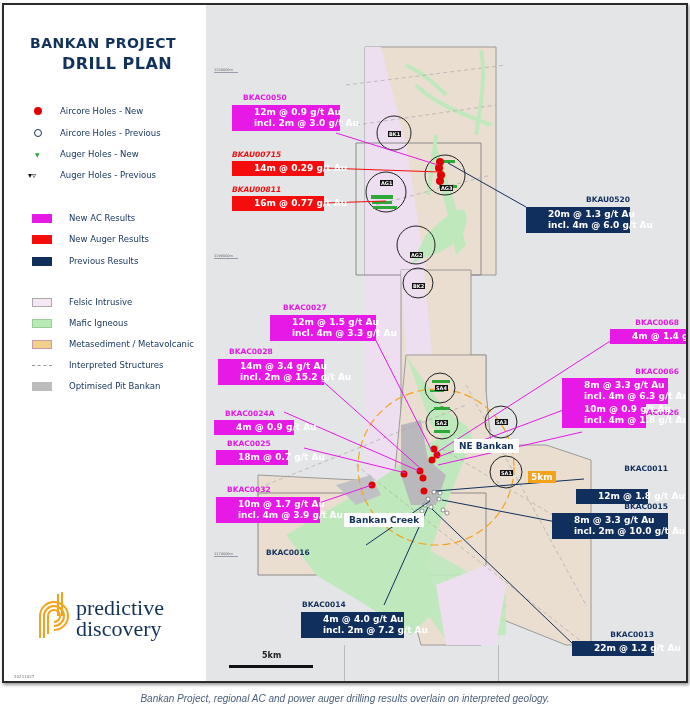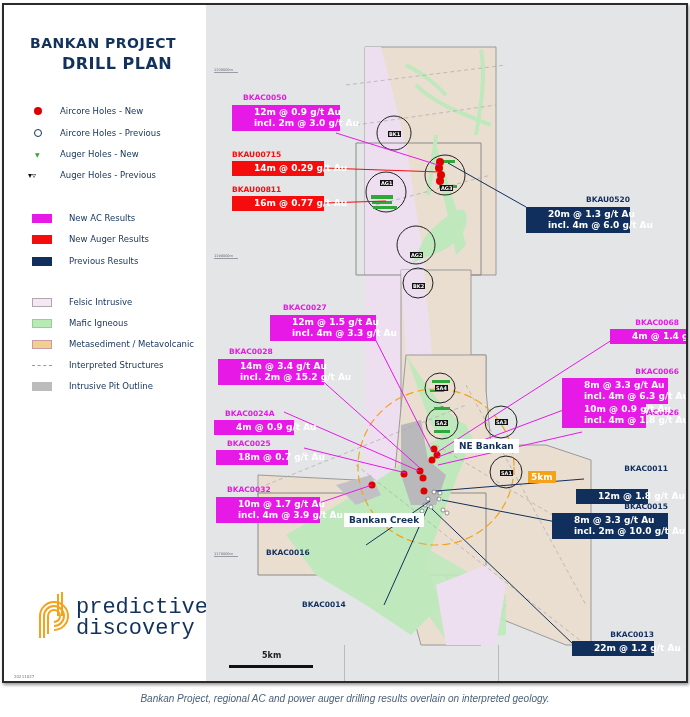--- a/index.html
+++ b/index.html
@@ -7,29 +7,29 @@
   .frame{position:absolute;left:2px;top:3px;width:686px;height:680px;border:2px solid #2b2b2b;box-shadow:1px 2px 3px rgba(0,0,0,.4);background:#fff;box-sizing:border-box;}
   .leftpanel{position:absolute;left:0;top:0;width:202px;height:100%;background:#ffffff;}
   .mapbg{position:absolute;left:202px;top:0;right:0;bottom:0;background:#e4e5e7;overflow:hidden;}
   .title1{position:absolute;left:26px;top:30px;font-weight:bold;font-size:14px;color:#13325b;letter-spacing:.5px;}
   .title2{position:absolute;left:58px;top:49px;font-weight:bold;font-size:16px;color:#13325b;letter-spacing:.5px;}
   .leg{position:absolute;left:28px;font-size:8.5px;color:#13325b;display:flex;align-items:center;height:14px;}
   .leg .sym{width:28px;display:flex;align-items:center;justify-content:flex-start;}
   .leg .sw{width:20px;height:9px;margin-right:17px;}
   .leg .lbl{white-space:nowrap;}
   .logo{position:absolute;left:30px;top:585px;}
-  .logotext{position:absolute;left:72px;top:592px;font-size:22px;line-height:21px;color:#13325b;font-family:Liberation Mono, monospace;font-weight:300;}
+  .logotext{position:absolute;left:72px;top:592px;font-size:22px;line-height:21px;color:#13325b;font-family:Liberation Serif, serif;font-weight:300;}
   .date{position:absolute;left:10px;top:669px;font-size:4px;color:#777;}
   .svgmap{position:absolute;left:0;top:0;}
   .box{position:absolute;color:#fff;font-weight:bold;font-size:9px;line-height:11px;padding:2px 22px;white-space:nowrap;box-sizing:border-box;}
   .magenta{background:#e619e6;}
   .red{background:#f50c0c;}
   .navy{background:#112f5c;}
   .hid{position:absolute;font-weight:bold;font-size:7.5px;white-space:nowrap;}
-  .hid.m{color:#e619e6;padding-left:11px;} .hid.r{color:#f50c0c;} .hid.n{color:#112f5c;}
+  .hid.m{color:#e619e6;padding-left:11px;} .hid.r{color:#f50c0c;font-style:italic;} .hid.n{color:#112f5c;}
   .right{text-align:right;}
   .place{position:absolute;background:#fff;color:#13325b;font-weight:bold;font-size:9px;padding:2px 5px;}
   .km{position:absolute;background:#f5a21b;color:#fff;font-weight:bold;font-size:9px;padding:1px 3px;}
   .coord{position:absolute;font-size:3.5px;color:#666;border-bottom:1px solid #99a;}
   .scalebar{position:absolute;left:23px;top:660px;width:84px;height:3px;background:#111;}
   .scalelbl{position:absolute;left:56px;top:646px;font-size:8px;font-weight:bold;color:#222;}
   .caption{position:absolute;left:0;width:690px;top:693px;text-align:center;font-style:italic;font-size:10px;color:#4a5f7a;font-family:"Liberation Sans",sans-serif;}
   .tag{position:absolute;background:#111;color:#fff;font-size:5px;font-weight:bold;padding:0 1px;line-height:6px;}
 </style>
 </head>
@@ -89,21 +89,21 @@
     <div class="leg" style="top:332px">
       <span class="sw" style="background:#f0d08a;border:1px solid #c9a;box-sizing:border-box"></span>
       <span class="lbl">Metasediment / Metavolcanic</span>
     </div>
     <div class="leg" style="top:353px">
       <span class="sw" style="border-top:1px dashed #999;height:0;margin-top:1px"></span>
       <span class="lbl">Interpreted Structures</span>
     </div>
     <div class="leg" style="top:374px">
       <span class="sw" style="background:#bcbcbc"></span>
-      <span class="lbl">Intrusive Pit Outline</span>
+      <span class="lbl">Optimised Pit Bankan</span>
     </div>
 
     <svg class="logo" width="40" height="50" viewBox="0 0 40 50">
       <g fill="none" stroke="#f5a21b" stroke-width="2">
         <path d="M6 48 V26 a14 14 0 1 1 14 14"></path>
         <path d="M10 48 V26 a10 10 0 1 1 10 10"></path>
         <path d="M14 44 V26 a6 6 0 1 1 6 6"></path>
         <path d="M24 4 V26"></path>
         <path d="M28 2 V26"></path>
       </g>
@@ -296,20 +296,24 @@
 
     <div class="hid m" style="left:10px;top:480px">BKAC0032</div>
     <div class="box magenta" style="left:10px;top:492px;width:104px">
         <div>10m @ 1.7 g/t Au</div>
         <div>incl. 4m @ 3.9 g/t Au</div>
       </div>
 
     <div class="hid n" style="left:60px;top:543px">BKAC0016</div>
 
     <div class="hid n" style="left:96px;top:595px">BKAC0014</div>
+    <div class="box navy" style="left:95px;top:607px;width:103px">
+        <div>4m @ 4.0 g/t Au</div>
+        <div>incl. 2m @ 7.2 g/t Au</div>
+      </div>
 
     <div class="hid m right" style="left:380px;top:313px;width:82px">BKAC0068</div>
     <div class="box magenta right" style="left:404px;top:324px;width:76px">
         <div>4m @ 1.4 g/t Au</div>
       </div>
 
     <div class="hid m right" style="left:360px;top:362px;width:102px">BKAC0066</div>
     <div class="box magenta right" style="left:356px;top:373px;width:106px">
         <div>8m @ 3.3 g/t Au</div>
         <div>incl. 4m @ 6.3 g/t Au</div>

